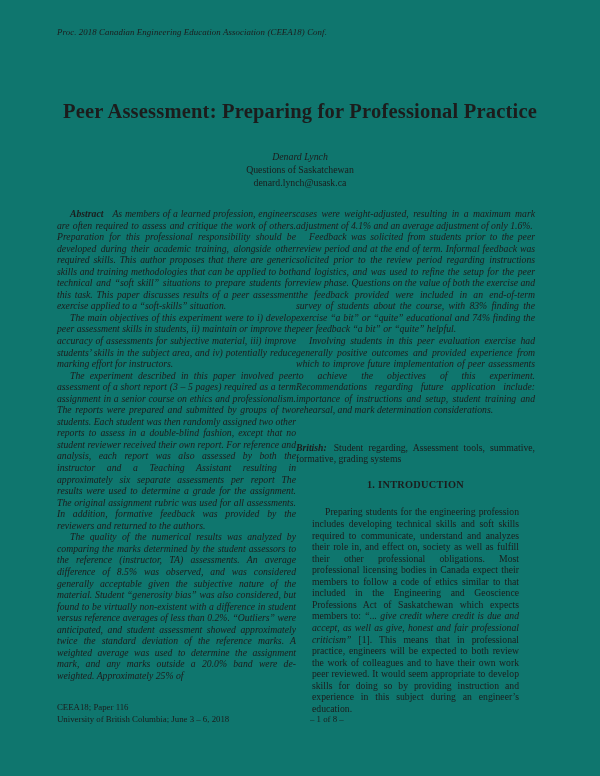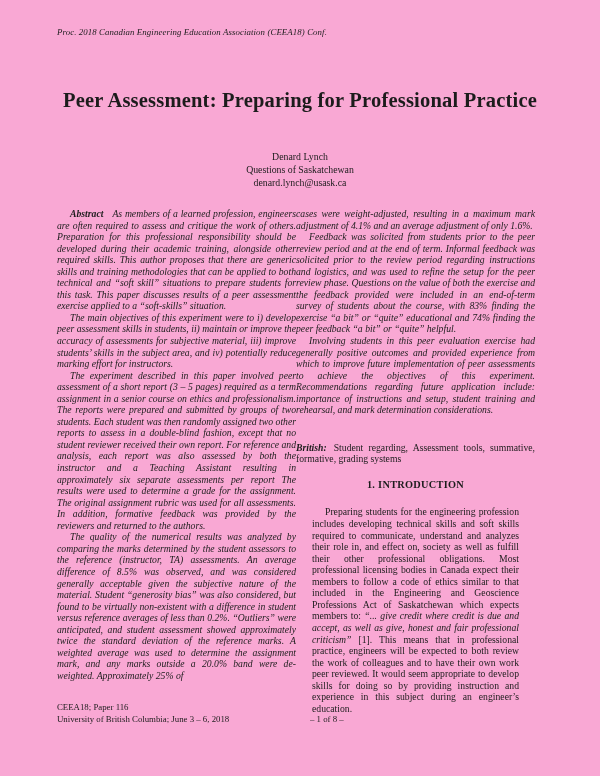--- a/index.html
+++ b/index.html
@@ -4,38 +4,38 @@
 <style>
   html, body { margin: 0; padding: 0; }
   body {
     width: 600px; height: 776px;
     background: #e9e9e9;
     font-family: "Liberation Serif", "DejaVu Serif", serif;
   }
   .page {
     position: relative;
     width: 600px; height: 776px;
-    background: #f9a8d4;
+    background: #0f766e;
     color: #1c1c1c;
     overflow: hidden;
   }
   .running-head {
     position: absolute; top: 27px; left: 57px;
     font-style: italic; font-size: 8.8px; letter-spacing: 0.1px;
   }
   .title {
-    position: absolute; top: 89px; left: 0; width: 600px;
+    position: absolute; top: 100px; left: 0; width: 600px;
     margin: 0; text-align: center;
     font-size: 20.5px; font-weight: bold; letter-spacing: 0.2px;
   }
   .author-block {
     position: absolute; top: 150px; left: 0; width: 600px;
     text-align: center; font-size: 9.8px; line-height: 13px;
   }
-  .author-name { }
+  .author-name { font-style: italic; }
   .columns {
     position: absolute; top: 208px; left: 57px; width: 489px;
     display: flex; 
   }
   .col {
     width: 239px;
     font-size: 9.7px; line-height: 11.55px;
     text-align: justify;
   }
   .abs-par { margin: 0; text-indent: 13px; font-style: italic; }

